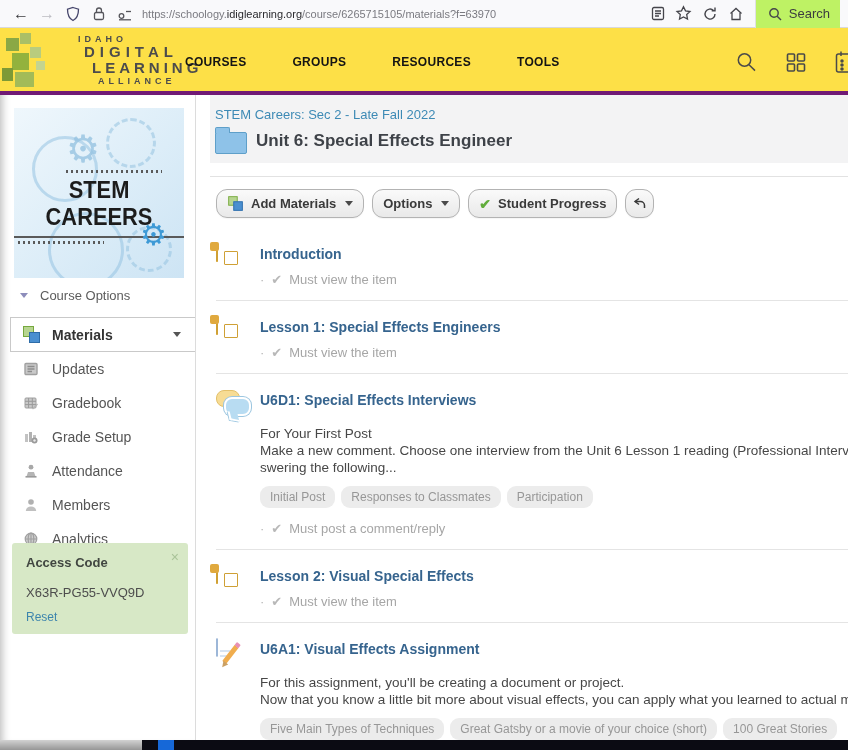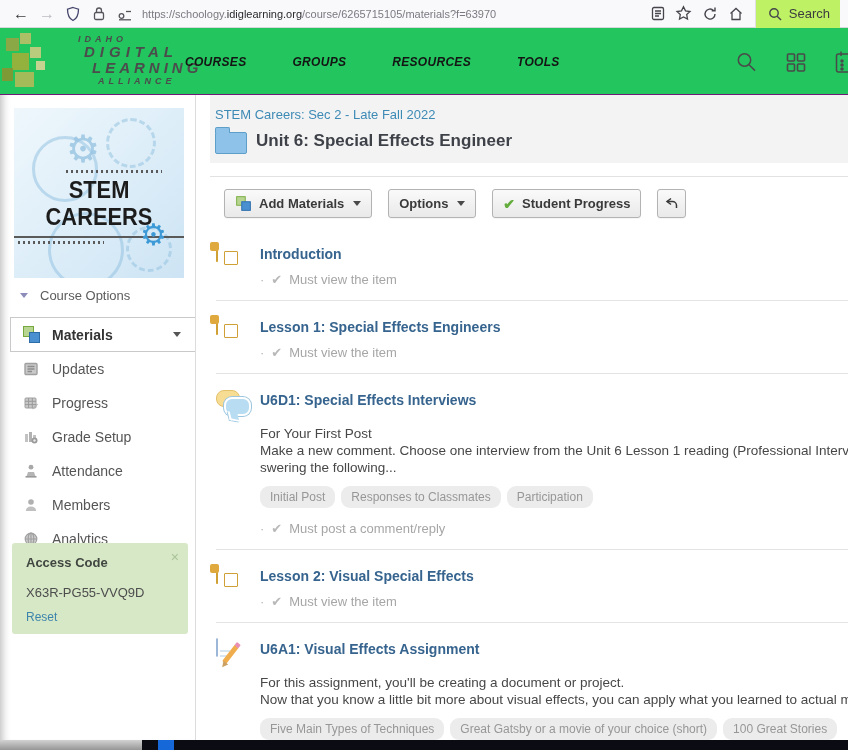--- a/index.html
+++ b/index.html
@@ -10,21 +10,21 @@
   .browser-bar{height:28px;background:#f9f9fb;border-bottom:1px solid #d8d8dc;display:flex;align-items:center;padding:0 8px;box-sizing:border-box;gap:0;}
   .bicon{display:inline-flex;align-items:center;justify-content:center;width:26px;height:24px;flex:0 0 auto;}
   .arrow{font-size:16px;color:#3a3a3e;line-height:1;}
   .arrow.fwd{color:#bcbcc2;}
   .urltext{font-size:11px;white-space:nowrap;overflow:hidden;flex:1 1 auto;margin-left:4px;color:#7a7a80;}
   .urltext .domain{color:#2a2a2e;}
   .br-right{display:flex;align-items:center;flex:0 0 auto;}
   .search-box{display:flex;align-items:center;gap:7px;background:#bef264;border-left:1px solid #e0e0e4;height:40px;padding:0 10px 0 12px;margin-left:6px;font-size:13px;color:#3c3c40;}
 
   
-  .site-header{height:67px;background:#22c55e;border-bottom:1px solid #701a75;position:relative;box-sizing:border-box;font-style:italic;}
+  .site-header{height:67px;background:#fde047;border-bottom:4px solid #701a75;position:relative;box-sizing:border-box;}
   .logo{position:absolute;left:0;top:2px;display:flex;align-items:flex-start;}
   .logo-blocks{position:relative;width:52px;height:62px;}
   .logo-blocks i{position:absolute;display:block;}
   .logo-text{margin-left:2px;padding-top:4px;color:#4c4c4c;}
   .lt1{font-size:9px;letter-spacing:4px;font-weight:bold;padding-left:24px;}
   .lt2{font-size:15px;letter-spacing:5px;font-weight:bold;padding-left:30px;line-height:16px;}
   .lt3{font-size:15px;letter-spacing:4px;font-weight:bold;padding-left:38px;line-height:16px;}
   .lt4{font-size:9px;letter-spacing:4px;font-weight:bold;padding-left:44px;}
   .main-nav{position:absolute;left:185px;top:0;height:67px;display:flex;align-items:center;gap:46px;}
   .main-nav .nav-item{font-size:12px;font-weight:bold;color:#141414;letter-spacing:.3px;cursor:pointer;}
@@ -68,21 +68,21 @@
 
   
   .page-head{background:#f3f3f4;height:68px;box-sizing:border-box;padding:10px 0 0 5px;}
   .breadcrumb{font-size:13px;color:#3d8ab5;cursor:pointer;display:inline-block;}
   .title-row{display:flex;align-items:center;margin-top:5px;gap:9px;}
   .icon-folder{width:30px;height:20px;background:#8ec2e8;border:1px solid #5e9fc9;border-radius:2px;position:relative;margin-top:4px;}
   .icon-folder::before{content:"";position:absolute;left:-1px;top:-6px;width:13px;height:5px;background:#8ec2e8;border:1px solid #5e9fc9;border-bottom:none;border-radius:2px 2px 0 0;}
   .page-title{font-size:17px;font-weight:bold;color:#3e4248;}
   .tool-divider{border:none;border-top:1px solid #e2e2e2;margin:13px 0 0 0;}
   .toolbar{display:flex;gap:8px;margin:12px 0 0 6px;}
-  .btn{display:inline-flex;align-items:center;gap:7px;height:27px;padding:0 10px;border:1px solid #b3b3b3;border-radius:3px;background:linear-gradient(#fafafa,#e9e9e9);font-size:13px;font-weight:bold;color:#3a3a3a;cursor:pointer;box-shadow:0 1px 1px rgba(0,0,0,.04);margin-left:8px;}
+  .btn{display:inline-flex;align-items:center;gap:7px;height:27px;padding:0 10px;border:1px solid #b3b3b3;border-radius:11px;background:linear-gradient(#fafafa,#e9e9e9);font-size:13px;font-weight:bold;color:#3a3a3a;cursor:pointer;box-shadow:0 1px 1px rgba(0,0,0,.04);}
   .btn .caret{width:0;height:0;border-left:4px solid transparent;border-right:4px solid transparent;border-top:5px solid #4a4a4a;margin-left:2px;}
   .btn-icon-materials{transform:scale(.85);}
   .check-green{color:#62ad3c;font-size:14px;line-height:1;}
   .materials-list{margin:10px 0 0 6px;}
   .mat-row{border-bottom:1px solid #e4e4e4;padding:15px 0 13px 0;display:flex;}
   .mat-row:last-child{border-bottom:none;}
   .mat-icon-col{flex:0 0 44px;padding-top:1px;}
   .mat-body{flex:1 1 auto;min-width:0;}
   .mat-title{font-size:14px;font-weight:bold;color:#36648e;cursor:pointer;display:inline-block;margin-top:3px;}
   .req-line{margin-top:9px;font-size:13px;color:#a6a6a6;display:flex;align-items:center;gap:7px;}
@@ -270,21 +270,21 @@
           <span class="lbl">Updates</span>
         </div>
         <div class="menu-item">
           <span class="sicon">
               <svg width="16" height="16" viewBox="0 0 16 16" fill="none">
                 <rect x="2" y="3" width="11" height="10" rx="1" fill="#c9c9c9" stroke="#a0a0a0"></rect>
                 <path d="M2 6.3 H13 M2 9.6 H13 M5.6 3 V13 M9.3 3 V13" stroke="#9a9a9a"></path>
                 <path d="M9 13.5 L14 8.5 L15 9.5 L10 14.5 Z" fill="#b5b5b5"></path>
               </svg>
             </span>
-          <span class="lbl">Progress</span>
+          <span class="lbl">Gradebook</span>
         </div>
         <div class="menu-item">
           <span class="sicon">
               <svg width="16" height="16" viewBox="0 0 16 16" fill="none">
                 <rect x="2" y="5" width="3" height="8" fill="#c2c2c2"></rect>
                 <rect x="6" y="3" width="3" height="10" fill="#b2b2b2"></rect>
                 <rect x="10" y="6" width="3" height="7" fill="#c2c2c2"></rect>
                 <circle cx="11.5" cy="11.5" r="3" fill="#9a9a9a"></circle>
                 <circle cx="11.5" cy="11.5" r="1.2" fill="#e8e8e8"></circle>
               </svg>

